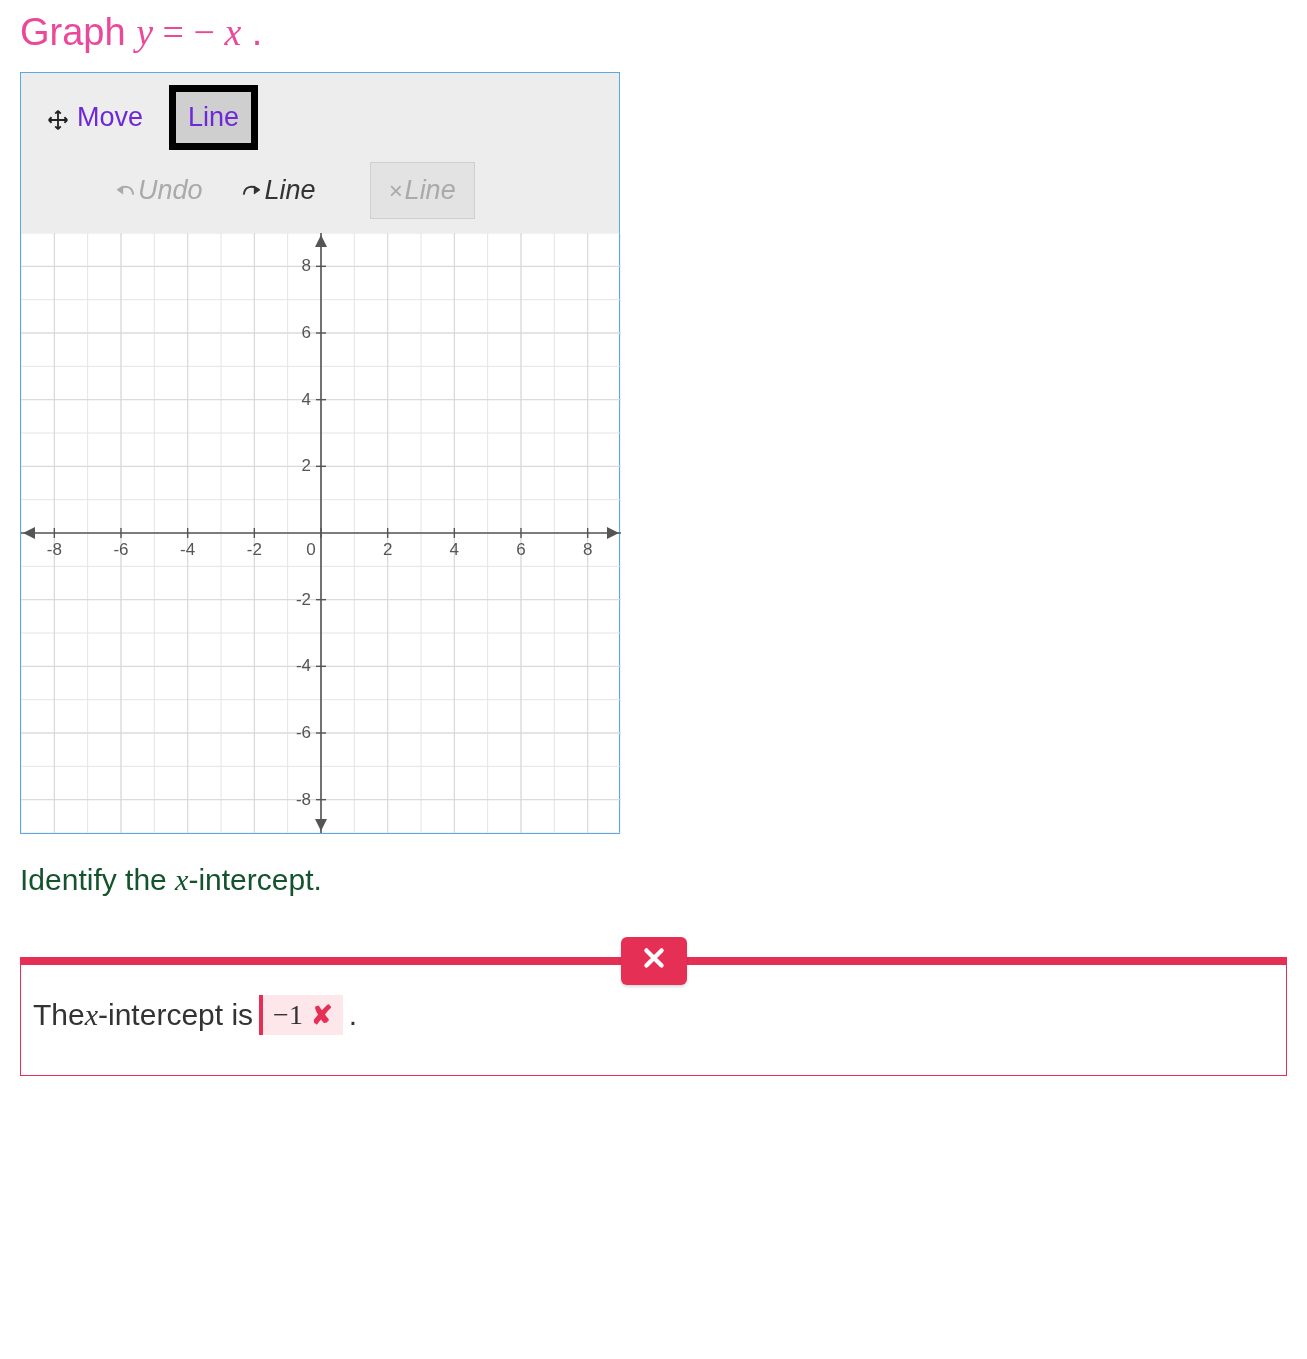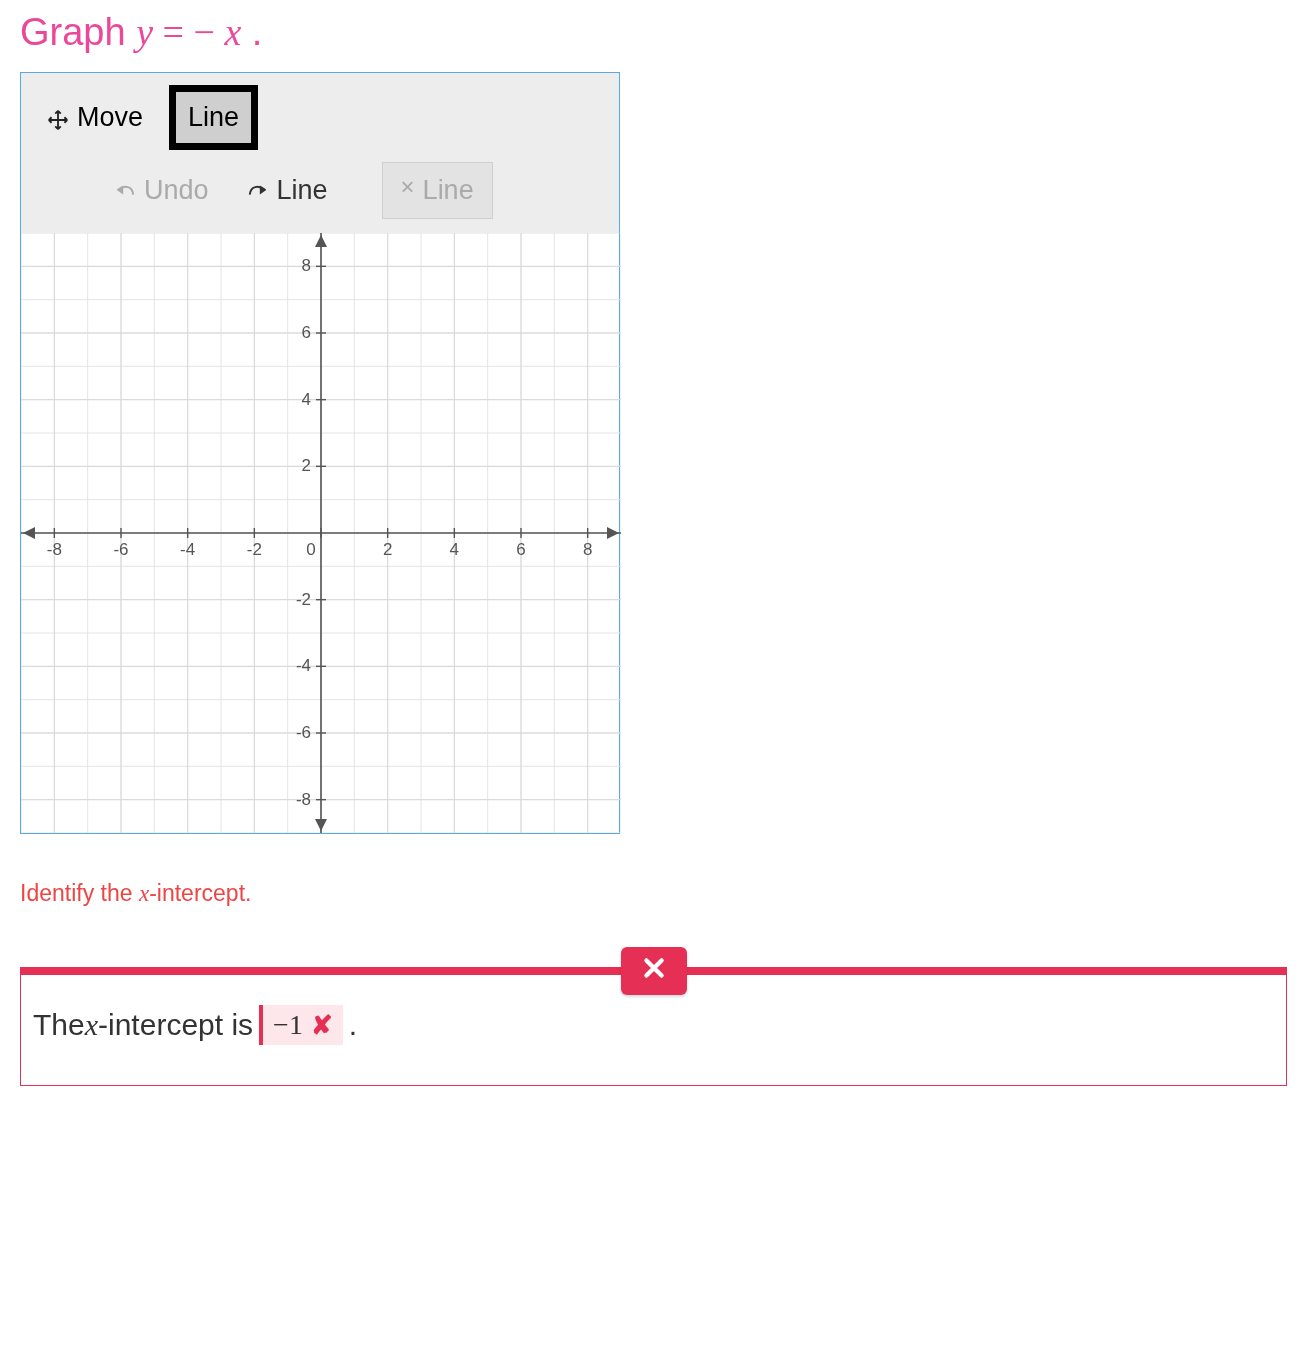--- a/index.html
+++ b/index.html
@@ -29,60 +29,61 @@
       align-items: center;
       gap: 14px;
       font-size: 27px;
     }
     .tool-btn {
       display: inline-flex;
       align-items: center;
       gap: 8px;
       padding: 10px 12px;
       cursor: pointer;
-      color: #000000;
+      color: #6d28d9;
     }
     .tool-btn.selected {
       background: #cfcfcf;
       border: 7px solid #000000;
     }
     .tool-btn .icon { width: 22px; height: 22px; display:inline-block; }
 
     .toolbar2 {
       background: #ededed;
       padding: 6px 14px 14px 14px;
       display: flex;
       align-items: center;
       gap: 10px;
       font-size: 27px;
       justify-content: flex-start;
     }
     .toolbar2 .spacer-left { width: 55px; }
     .toolbar2 .btn2 {
       display: inline-flex;
-      align-items: flex-start;
-      gap: 8px;
+      align-items: center;
+      gap: 2px;
       padding: 10px 14px;
       color: #333;
+      font-style: italic;
     }
     .toolbar2 .btn2.disabled { color: #aaa; }
     .toolbar2 .btn2.reset {
       background: #e3e3e3;
       border: 1px solid #cfcfcf;
       color: #aaa;
       padding: 12px 18px;
     }
 
     .canvas-wrap { background:#fff; position:relative; }
     svg.grid { display:block; width:600px; height:600px; }
 
     .subprompt {
-      margin-top: 46px;
-      font-size: 23px;
-      color: #ef4444;
+      margin-top: 29px;
+      font-size: 30px;
+      color: #14532d;
     }
     .subprompt .var { font-style: italic; font-family: 'Times New Roman', serif; }
 
     .feedback-area {
       margin-top: 60px;
       border: 1px solid #e62f54;
       border-top: 8px solid #e62f54;
       position: relative;
       padding: 30px 10px 40px 12px;
       width: 100%;

